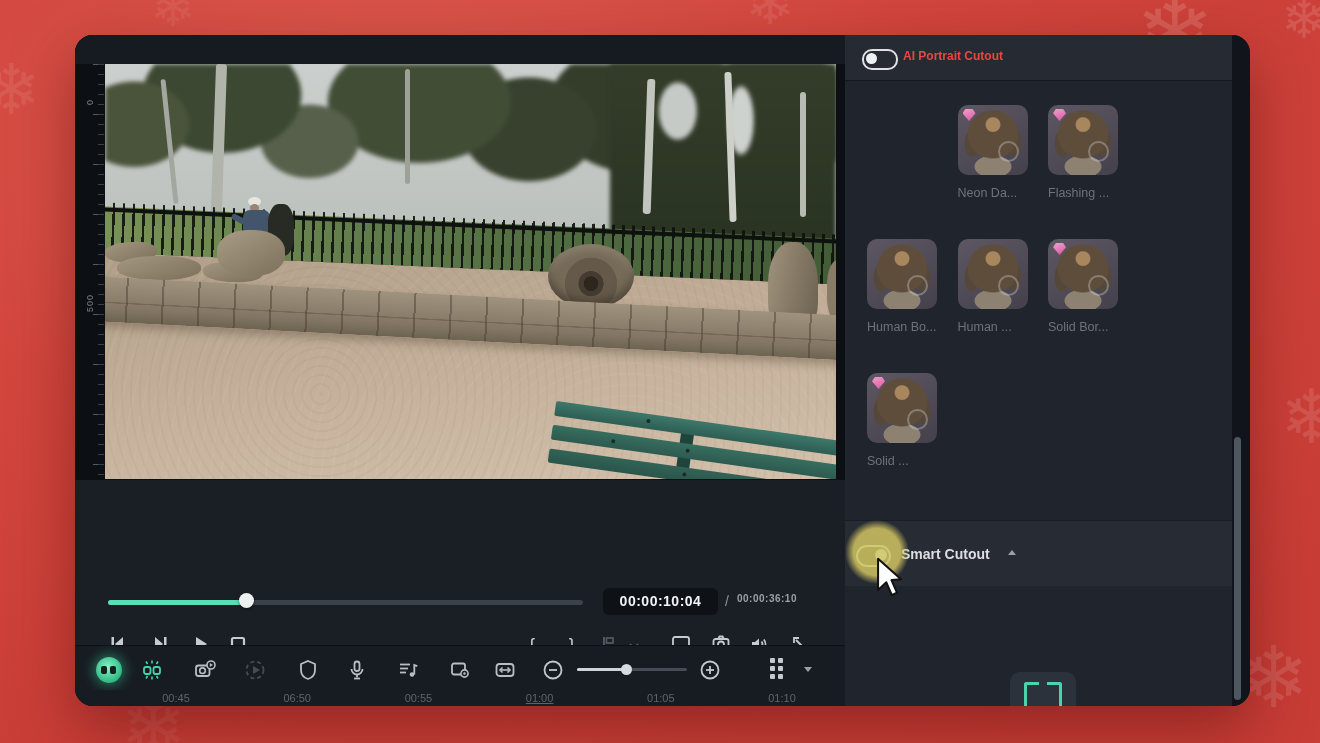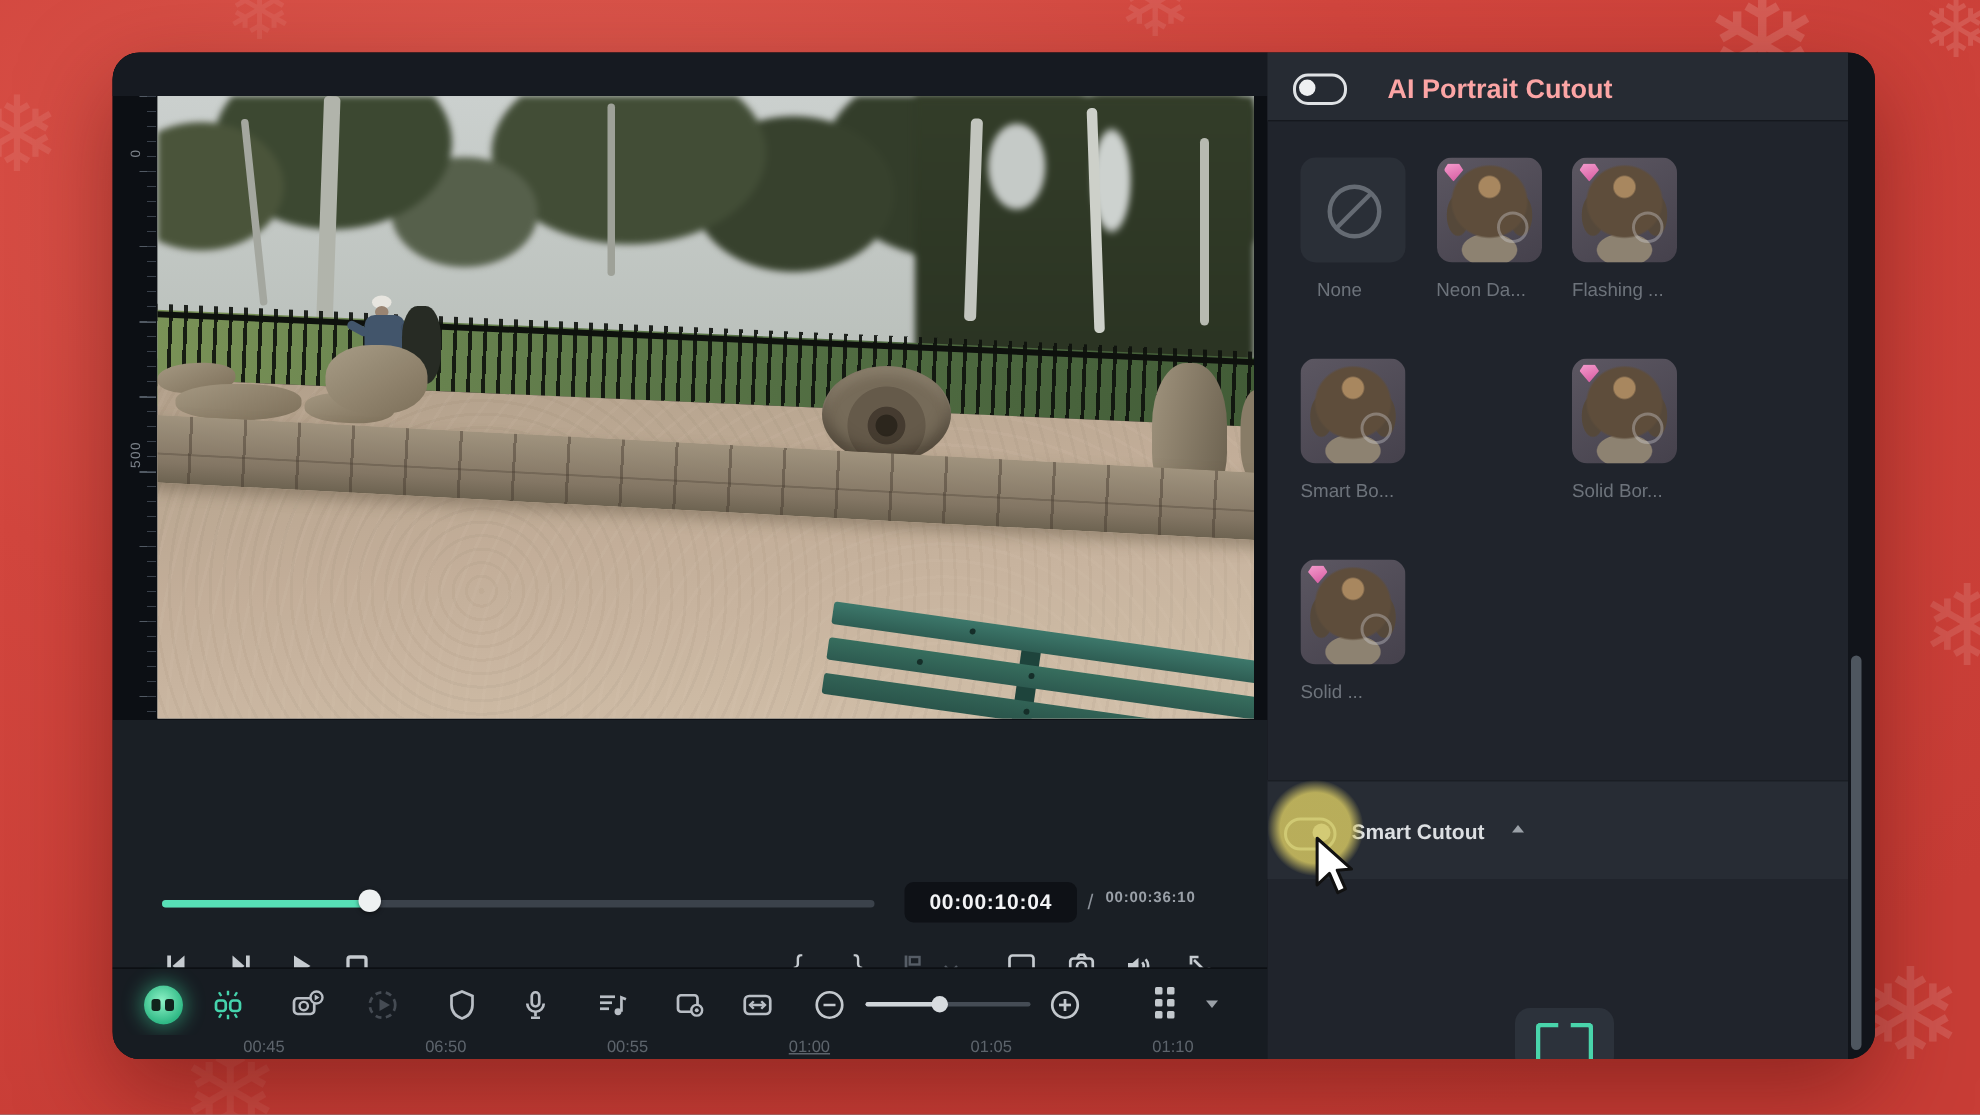--- a/index.html
+++ b/index.html
@@ -133,21 +133,21 @@
   .timeline-ruler{position:absolute;left:0;top:655px;width:770px;height:16px;background:#171c22;}
   .tick-label{position:absolute;top:2px;width:40px;text-align:center;font-size:11px;color:#5d646c;}
 
   
   .right-panel{position:absolute;left:770px;top:0;width:387px;height:671px;background:#20242c;}
   .panel-edge{position:absolute;left:1157px;top:0;width:18px;height:671px;background:#11141a;}
   .panel-scrollbar{position:absolute;left:1159px;top:402px;width:7px;height:263px;border-radius:4px;background:#4e565f;}
   .panel-header{position:absolute;left:0;top:0;width:387px;height:45px;background:#262b33;border-bottom:1px solid #15181e;}
   .toggle-off{position:absolute;left:17px;top:14px;width:32px;height:17px;border:2px solid #dfe2e5;border-radius:10px;}
   .toggle-off .knob{position:absolute;left:2px;top:2px;width:11px;height:11px;border-radius:50%;background:#eef0f2;}
-  .panel-title{position:absolute;left:58px;top:14px;font-size:18px;font-weight:700;color:#fca5a5;margin-left:22px;}
+  .panel-title{position:absolute;left:58px;top:14px;font-size:12px;font-weight:700;color:#ef4444;}
   .effects-grid{position:absolute;left:0;top:45px;width:387px;height:400px;}
   .effect{position:absolute;width:74px;}
   .thumb{position:relative;width:70px;height:70px;border-radius:10px;overflow:hidden;}
   .thumb.none{background:#2a2f37;}
   .no-symbol{position:absolute;left:18px;top:18px;width:30px;height:30px;border:3px solid #656b73;border-radius:50%;}
   .no-symbol::after{content:"";position:absolute;left:13px;top:-2px;width:3px;height:33px;background:#656b73;transform:rotate(45deg);}
   .thumb.portrait{background:
       radial-gradient(circle at 50% 28%, #a8875f 11%, transparent 13%),
       radial-gradient(42px 40px at 50% 42%, #5e4d3b 58%, transparent 62%),
       radial-gradient(30px 18px at 50% 88%, #8d8271 60%, transparent 63%),
@@ -385,47 +385,47 @@
     </div>
 
   <div class="right-panel">
     <div class="panel-header">
       <div class="toggle-off">
         <div class="knob"></div>
       </div>
       <div class="panel-title">AI Portrait Cutout</div>
     </div>
     <div class="effects-grid">
-        <div class="effect" style="left: 22px; top: 25px;">
-    <div class="thumb none">
-
-      <span class="no-symbol" style="display: block;"></span>
-    </div>
-    <div class="fx-label" style="padding-left: 11px;">None</div>
-  </div>
         <div class="effect" style="left: 203px; top: 25px;">
     <div class="thumb portrait">
       <span class="badge"></span>
 
     </div>
     <div class="fx-label">Flashing ...</div>
   </div>
         <div class="effect" style="left: 112.5px; top: 25px;">
     <div class="thumb portrait">
       <span class="badge"></span>
 
     </div>
     <div class="fx-label">Neon Da...</div>
   </div>
         <div class="effect" style="left: 22px; top: 159px;">
     <div class="thumb portrait">
       
       
     </div>
-    <div class="fx-label">Smart Bo...</div>
+    <div class="fx-label">Human Bo...</div>
+  </div>
+        <div class="effect" style="left: 112.5px; top: 159px;">
+    <div class="thumb portrait">
+      
+      
+    </div>
+    <div class="fx-label">Human ...</div>
   </div>
         <div class="effect" style="left: 203px; top: 159px;">
     <div class="thumb portrait">
       <span class="badge"></span>
 
     </div>
     <div class="fx-label">Solid Bor...</div>
   </div>
         <div class="effect" style="left: 22px; top: 293px;">
     <div class="thumb portrait">

